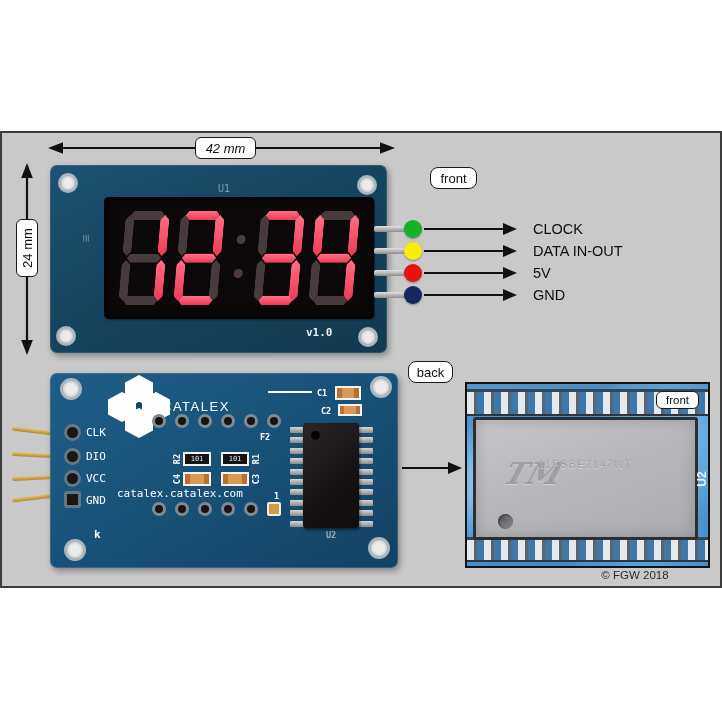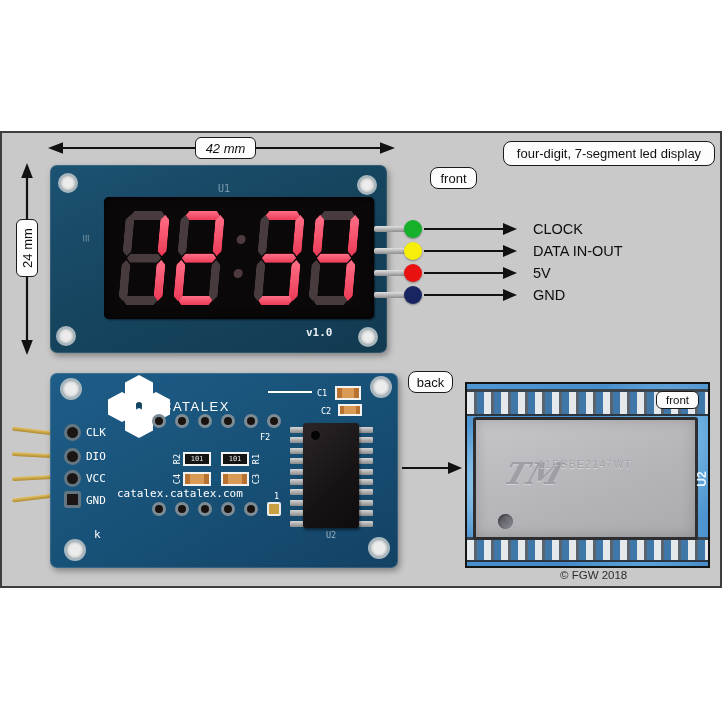--- a/index.html
+++ b/index.html
@@ -7,25 +7,25 @@
   #stage{position:relative;width:722px;height:722px;}
   
   #panel{position:absolute;left:0;top:131px;width:718px;height:453px;
     border:2px solid #3d3d3d;background:#c9c9ca;}
   
   .tag{position:absolute;background:#fdfdfd;border:1.6px solid #1b1b1b;border-radius:8px;
     display:flex;align-items:center;justify-content:center;font-size:13px;color:#111;
     box-sizing:border-box;z-index:30;}
   #title-box{left:503px;top:141px;width:212px;height:25px;}
   #front-tag{left:430px;top:167px;width:47px;height:22px;}
-  #back-tag{left:408px;top:361px;width:45px;height:22px;margin-top:10px;}
+  #back-tag{left:408px;top:361px;width:45px;height:22px;}
   #chip-tag{left:656px;top:391px;width:43px;height:18px;font-size:11.5px;border-radius:6px;}
   #dim-w-tag{left:195px;top:137px;width:61px;height:22px;border-radius:6px;font-style:italic;}
   #dim-h-tag{left:-2px;top:237px;width:58px;height:22px;border-radius:6px;transform:rotate(-90deg);}
-  #copyright{position:absolute;left:560px;top:569px;width:150px;text-align:left;
+  #copyright{position:absolute;left:560px;top:569px;width:150px;text-align:center;
     font-size:11.5px;color:#2c2c2c;z-index:30;}
   
   #arrows{position:absolute;left:0;top:0;width:722px;height:722px;z-index:20;pointer-events:none;}
   
   .pin-dot{position:absolute;width:18px;height:18px;border-radius:50%;z-index:22;
     box-shadow:0 1px 2px rgba(0,0,0,.35);}
   .pin-label{position:absolute;left:533px;font-size:14.5px;color:#0d0d0d;z-index:22;}
   .fpin{position:absolute;width:34px;height:6px;border-radius:2px;z-index:6;
     background:linear-gradient(#e2e2e2,#8d8d8d);}
   
@@ -74,21 +74,21 @@
     clip-path:polygon(50% 0,100% 25%,100% 75%,50% 100%,0 75%,0 25%);}
   #logo-dot{position:absolute;left:30px;top:27px;width:6px;height:6px;border-radius:50%;background:#16455f;}
   .hole-row{position:absolute;display:flex;gap:9px;}
   .via{width:14px;height:14px;border-radius:50%;box-sizing:border-box;background:#191310;
     border:3px solid #7d8b95;}
   .via.pad1{border-radius:2px;background:#c8a041;border:2px solid #ececec;}
   .smd{position:absolute;width:28px;height:14px;box-sizing:border-box;border:2px solid #f2f2f2;
     display:flex;align-items:center;justify-content:center;}
   .smd.res{background:#141414;color:#e8e8e8;font-size:7px;font-family:"DejaVu Sans Mono",monospace;}
   .smd.cap{background:linear-gradient(90deg,#b9712f 0 22%,#d89a55 22% 78%,#b9712f 78%);}
-  .tinylbl{position:absolute;color:#fff;font-size:8.5px;font-weight:normal;
+  .tinylbl{position:absolute;color:#fff;font-size:8.5px;font-weight:bold;
     font-family:"DejaVu Sans Mono",monospace;}
   .rot{transform:rotate(-90deg);}
   #bb-ic{position:absolute;left:253px;top:50px;width:56px;height:105px;border-radius:3px;
     background:linear-gradient(135deg,#2b2527 0%,#171315 60%,#0f0c0e 100%);
     box-shadow:1px 2px 3px rgba(0,0,0,.5);z-index:3;}
   #bb-ic-dimple{position:absolute;left:8px;top:8px;width:9px;height:9px;border-radius:50%;
     background:#060506;box-shadow:inset 0 1px 2px #000, 0 0 1px rgba(255,255,255,.15);}
   .icpin{position:absolute;width:15px;height:6px;background:linear-gradient(#d6d6d6,#8a8a8a);
     border-radius:1px;z-index:2;}
   #c1line{position:absolute;left:218px;top:18px;width:44px;height:2px;background:#fff;}
@@ -150,21 +150,20 @@
         <polygon points="517,273 503,267 503,279" stroke="none"></polygon>
       <line x1="424" y1="295" x2="504" y2="295"></line>
         <polygon points="517,295 503,289 503,301" stroke="none"></polygon>
     </g>
     <g stroke="#111" stroke-width="2.2" fill="#111">
       <line x1="402" y1="468" x2="449" y2="468"></line>
       <polygon points="462,468 448,462 448,474" stroke="none"></polygon>
     </g>
   </svg>
 
-  <div class="tag" id="title-box">four-digit, 7-segment led display</div>
   <div class="tag" id="front-tag">front</div>
   <div class="tag" id="back-tag">back</div>
   <div class="tag" id="chip-tag">front</div>
   <div class="tag" id="dim-w-tag">42 mm</div>
   <div class="tag" id="dim-h-tag">24 mm</div>
   <div id="copyright">© FGW 2018</div>
 
   <div class="pin-dot" style="left: 404px; top: 220px; background: rgb(23, 176, 43);"></div>
   <div class="pin-dot" style="left: 404px; top: 242px; background: rgb(247, 239, 9);"></div>
   <div class="pin-dot" style="left: 404px; top: 264px; background: rgb(234, 17, 17);"></div>

